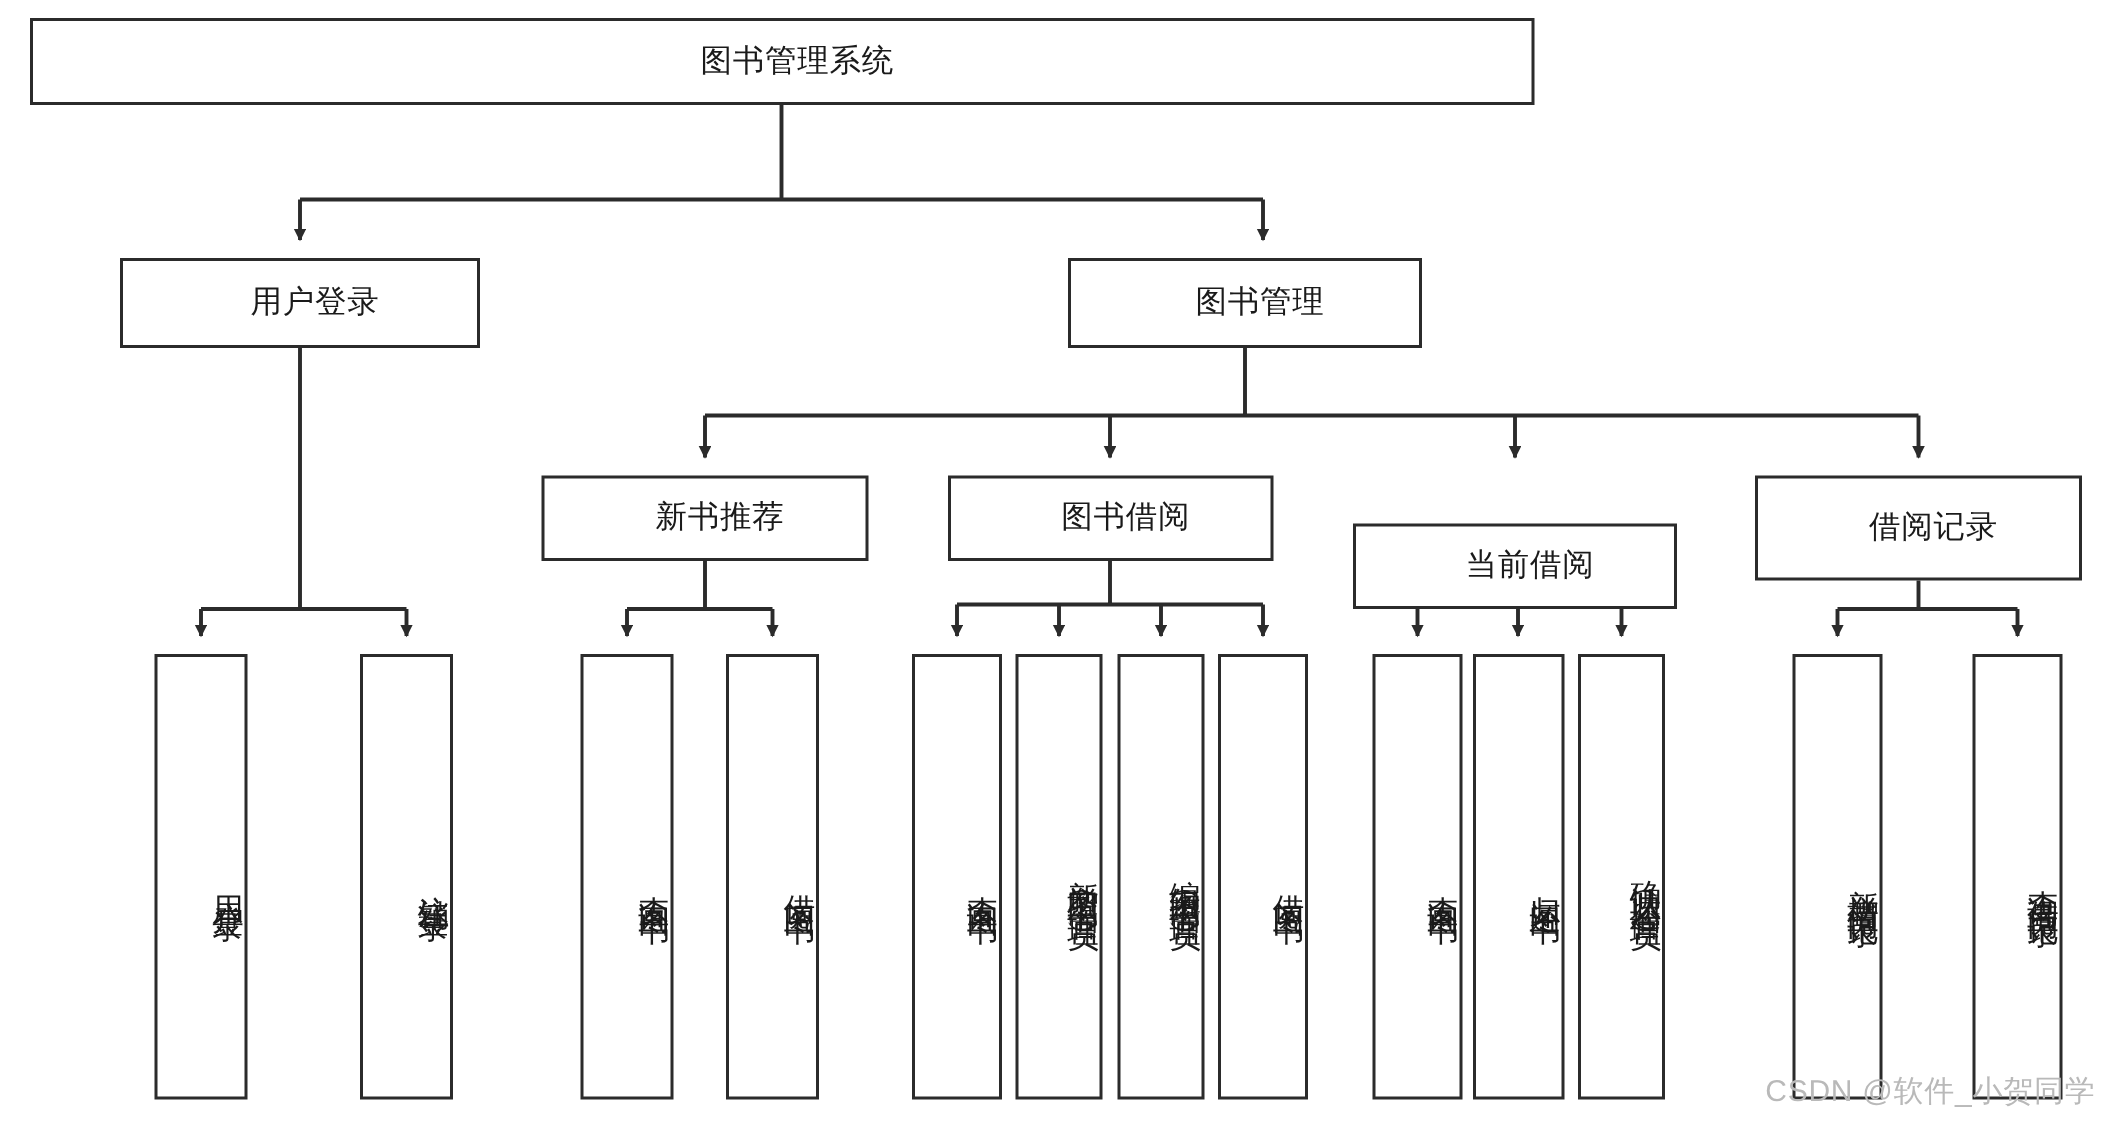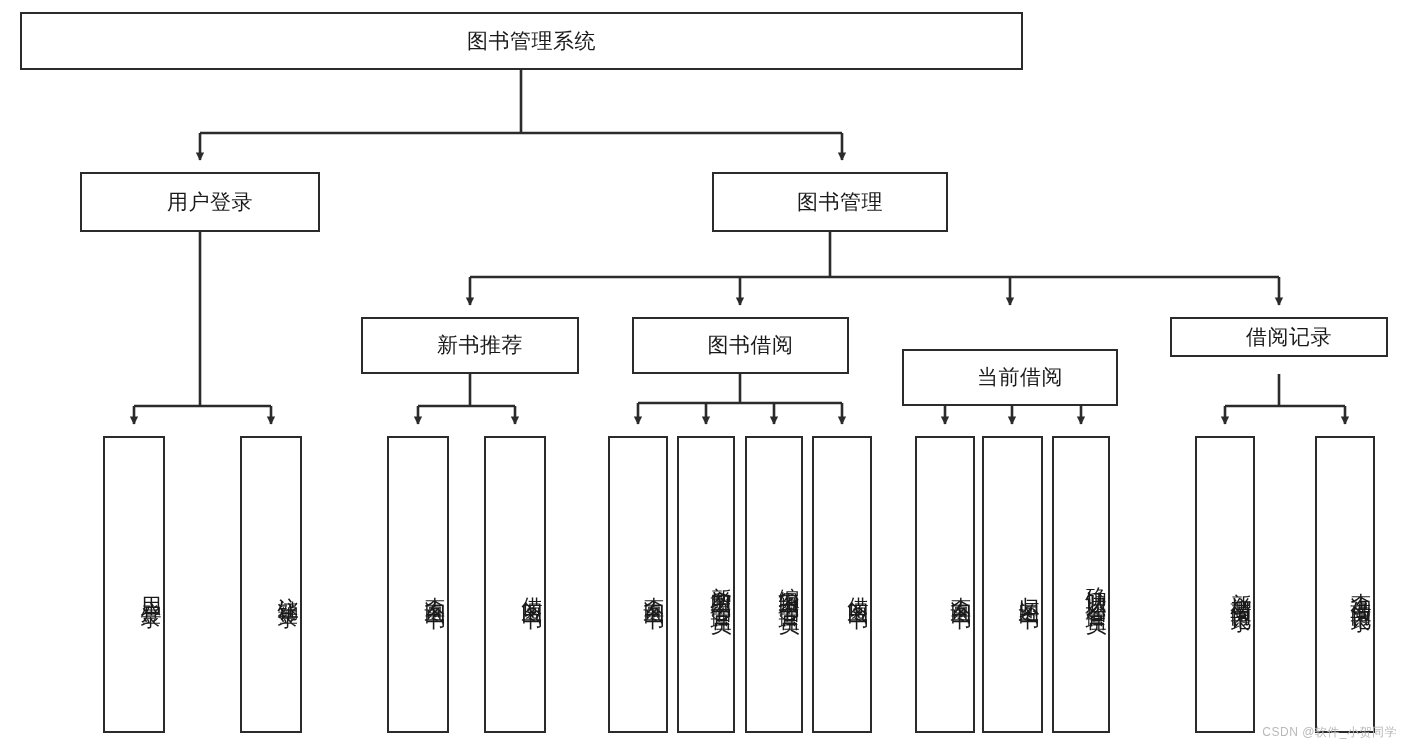--- a/index.html
+++ b/index.html
@@ -56,21 +56,21 @@
     text-align: center;
   }
   .node.vert .lbl {
     writing-mode: vertical-rl;
     text-orientation: upright;
   }
   #watermark {
     position: absolute;
     right: 8px;
     bottom: 6px;
-    font-size: 12px;
+    font-size: 20px;
     color: #b9b9b9;
     letter-spacing: 0.5px;
     white-space: nowrap;
     user-select: none;
   }
 </style>
 </head>
 <body>
 
 <div id="canvas">
@@ -124,21 +124,21 @@
 
   <div class="node horiz" id="n-new_book_rec" style="left: 361px; top: 317px; width: 218px; height: 57px;">
     <span class="lbl">新书推荐</span>
   </div>
   <div class="node horiz" id="n-book_borrow" style="left: 632px; top: 317px; width: 217px; height: 57px;">
     <span class="lbl">图书借阅</span>
   </div>
   <div class="node horiz" id="n-current_borrow" style="left: 902px; top: 317px; width: 216px; height: 57px; margin-top: 32px;">
     <span class="lbl">当前借阅</span>
   </div>
-  <div class="node horiz" id="n-borrow_record" style="left: 1170px; top: 317px; width: 218px; height: 40px;">
+  <div class="node horiz" id="n-borrow_record" style="left: 1170px; top: 317px; width: 218px; height: 70px;">
     <span class="lbl">借阅记录</span>
   </div>
 
   <div class="node vert" id="n-leaf_user_login" style="left: 103px; top: 436px; width: 62px; height: 297px;">
     <span class="lbl">用户登录</span>
   </div>
   <div class="node vert" id="n-leaf_logout" style="left: 240px; top: 436px; width: 62px; height: 297px;">
     <span class="lbl">注销登录</span>
   </div>
   <div class="node vert" id="n-leaf_query_book_1" style="left: 387px; top: 436px; width: 62px; height: 297px;">

